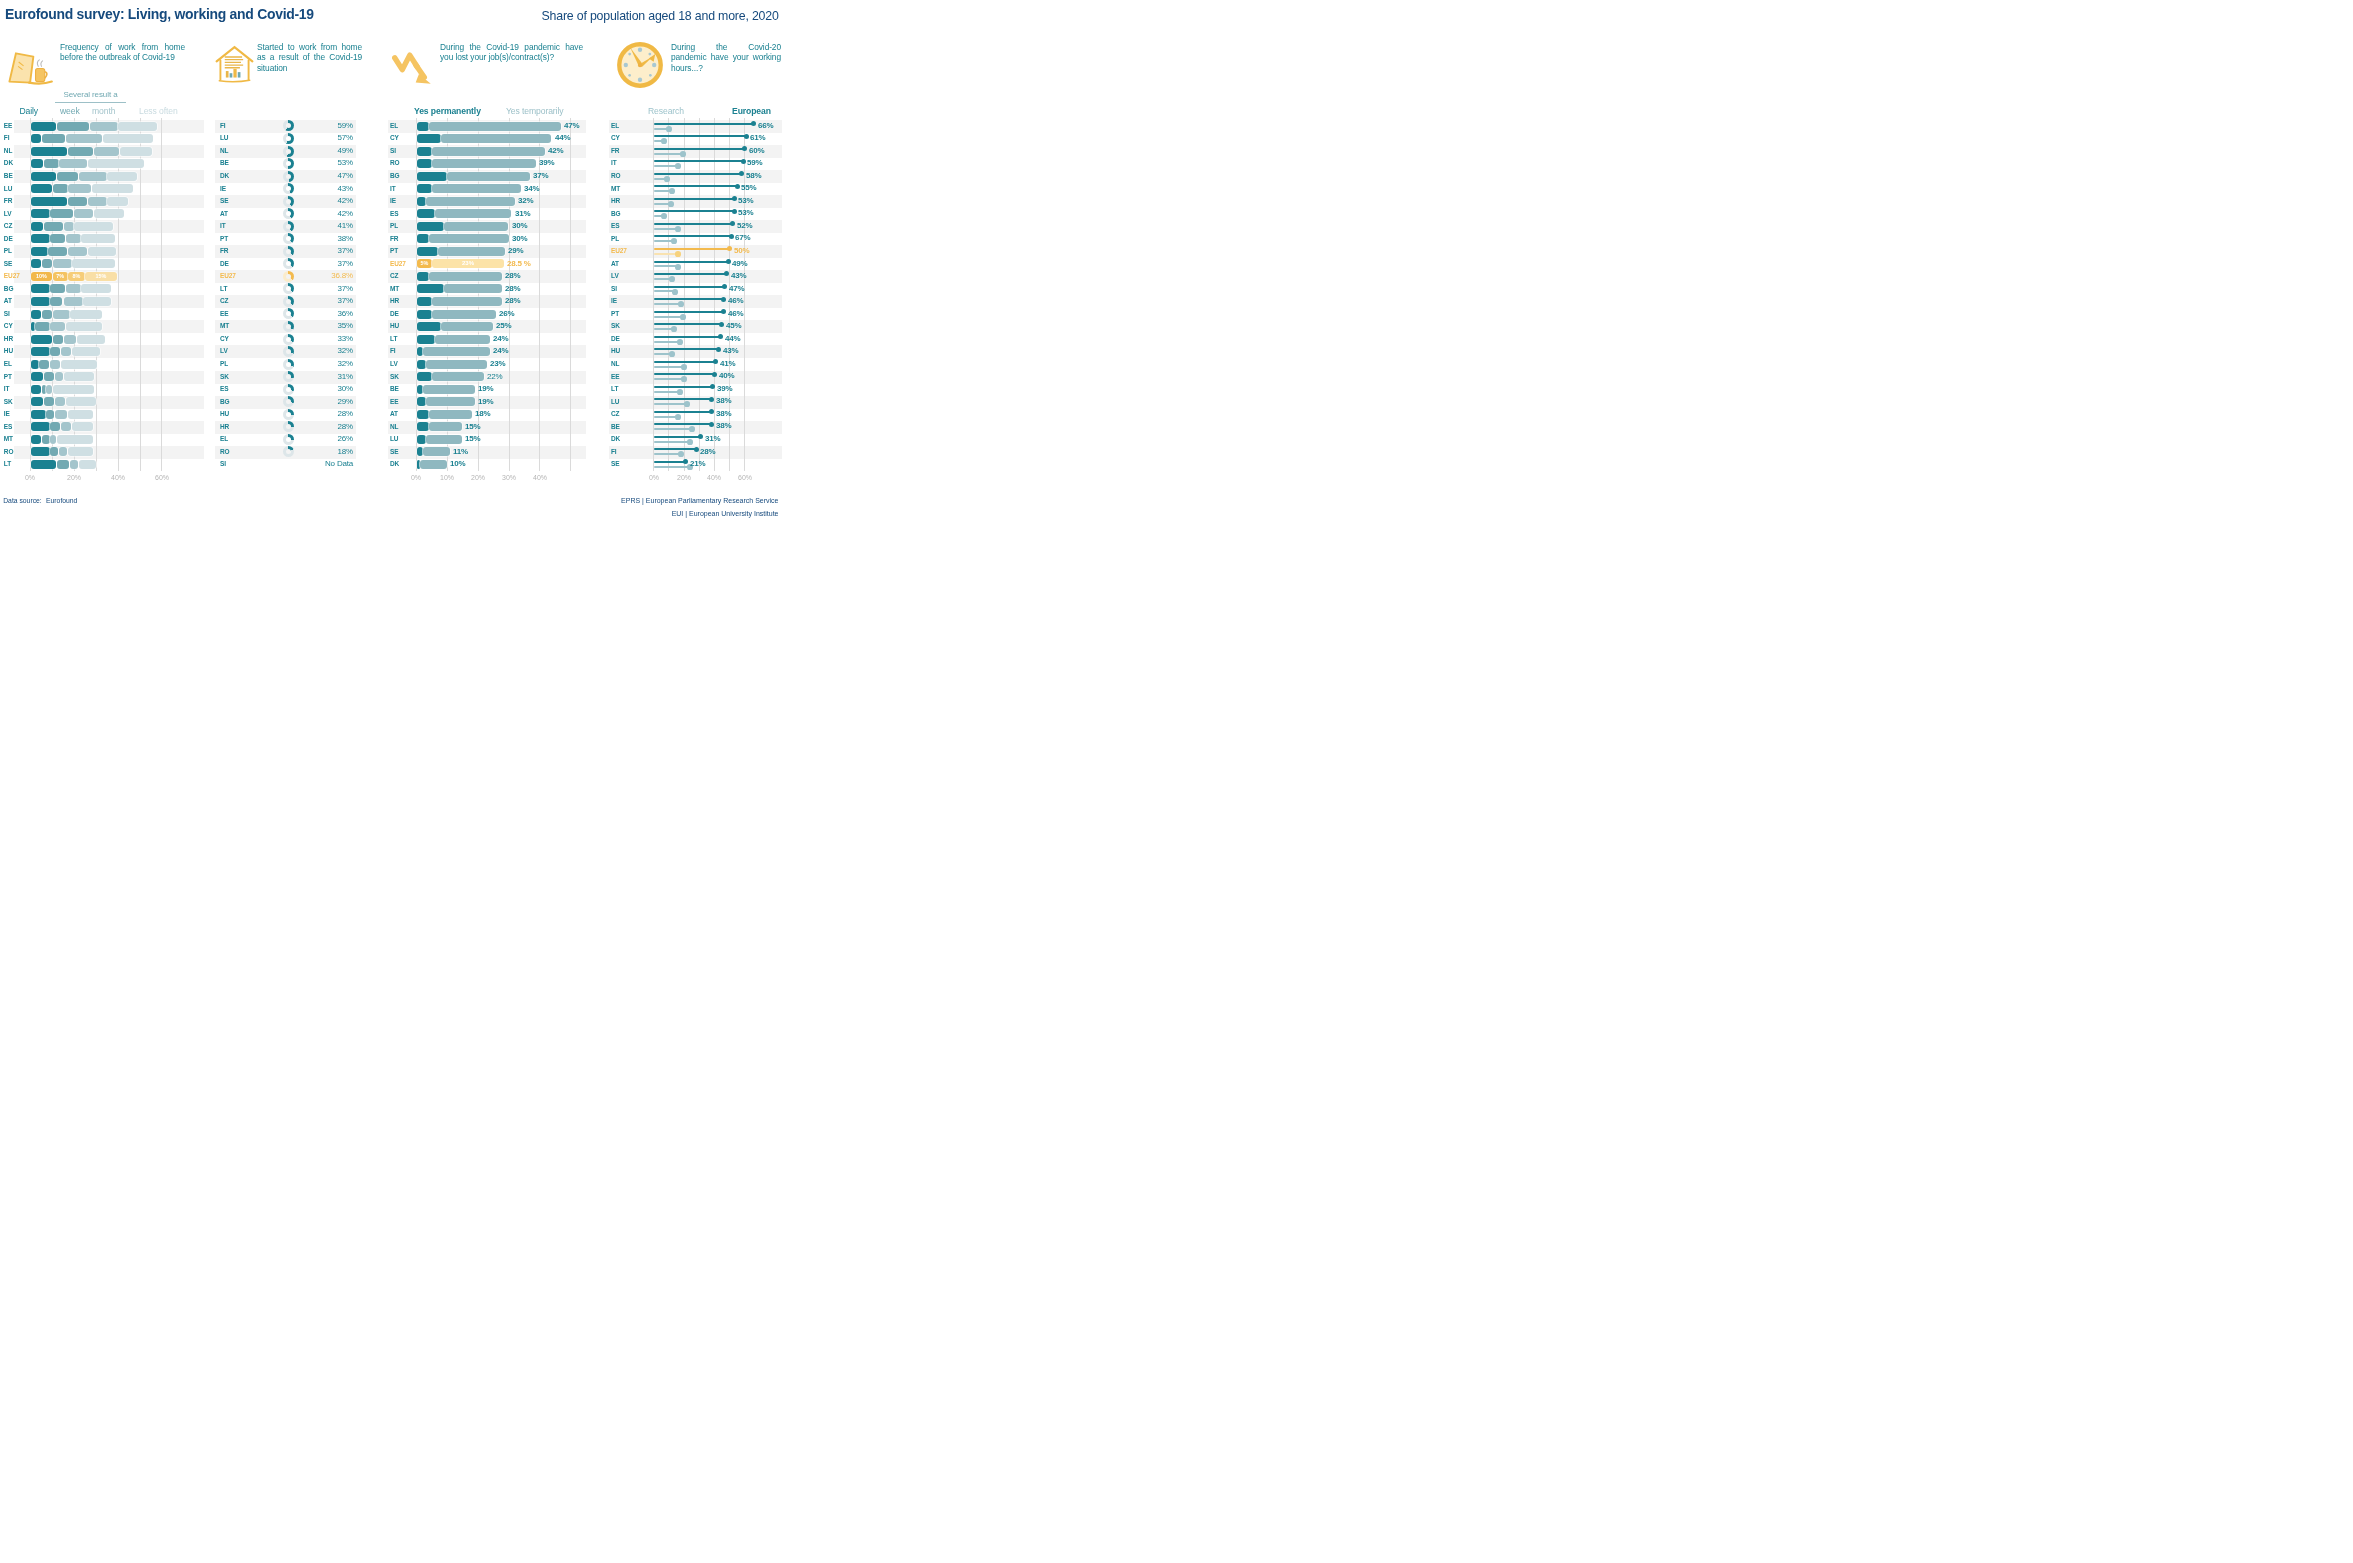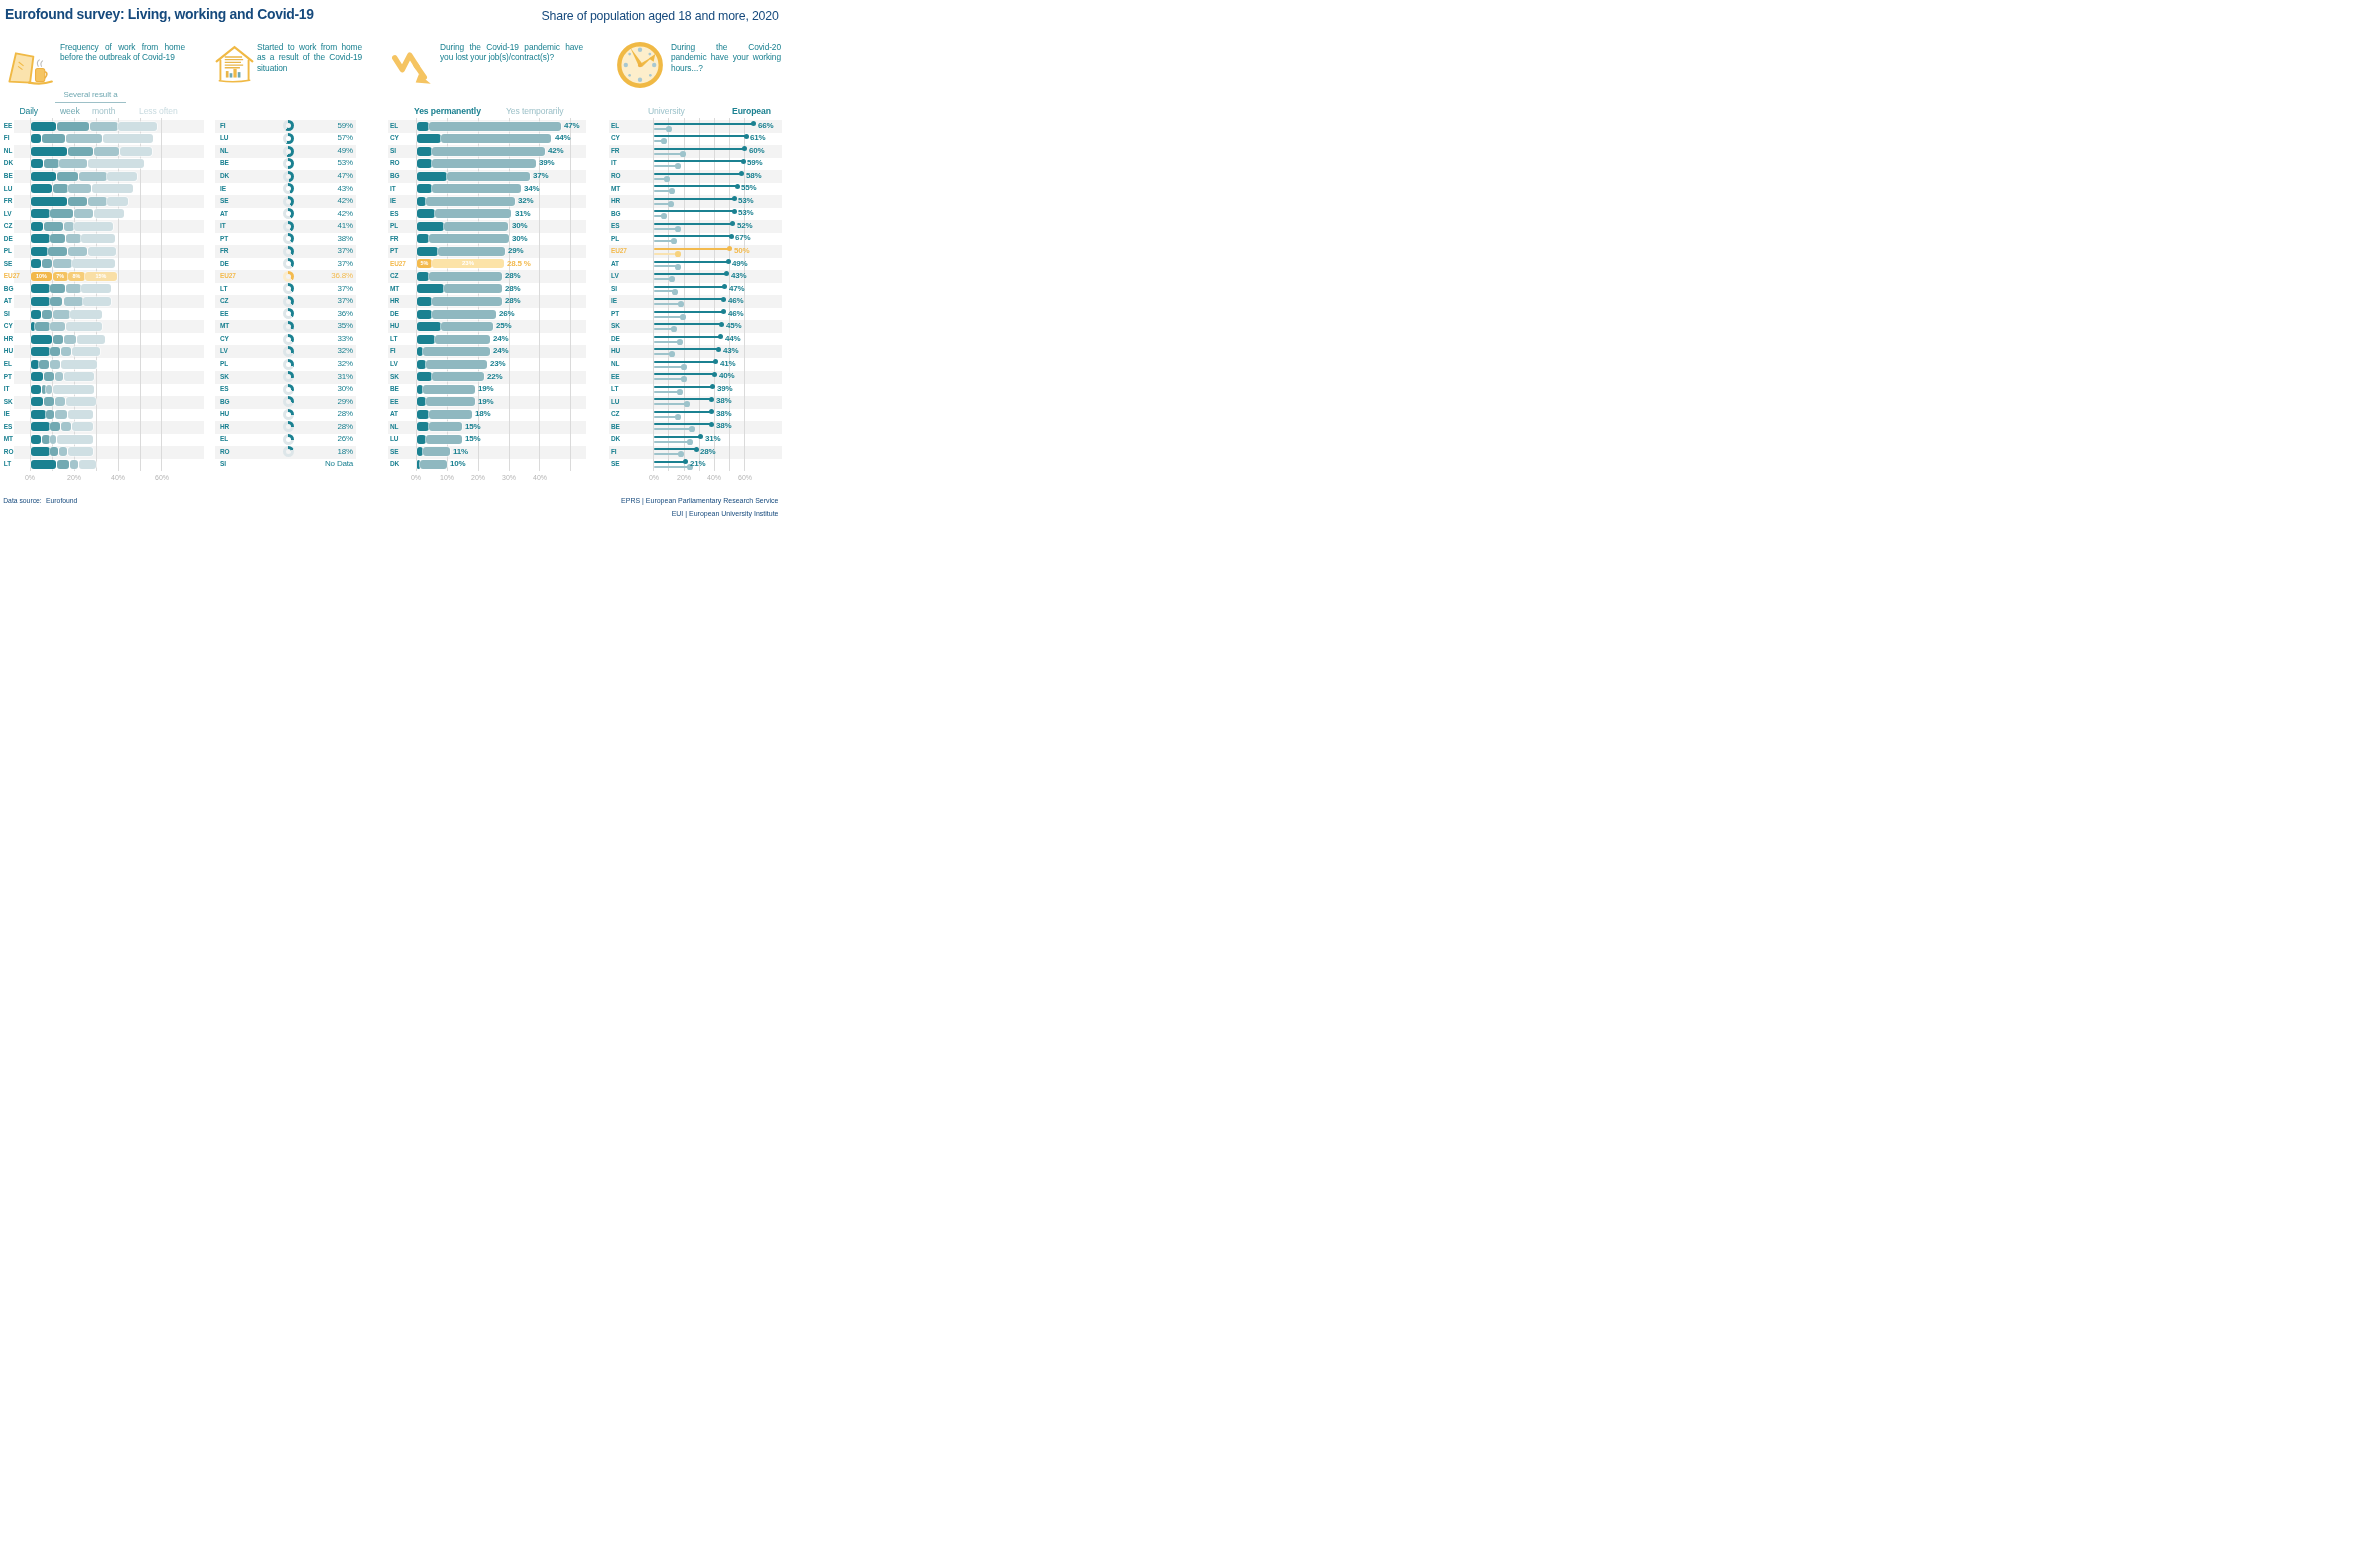--- a/index.html
+++ b/index.html
@@ -102,21 +102,21 @@
         <circle cx="25" cy="63" r="2.5"></circle>
           <circle cx="25" cy="24" r="2.5"></circle>
       </g>
       <polygon points="44,46 40,42 26,12 47,40" fill="#f0b945"></polygon>
       <polygon points="42,46 46,41 68,28 48,47" fill="#f0b945"></polygon>
       <polygon points="60,32 72,24 69,38" fill="#f0b945"></polygon>
       <circle cx="44" cy="44" r="4" fill="#eeb143"></circle>
     </svg>
   </div>
   <div class="panel-title" style="left:671px; width:110px;">During the Covid-20 pandemic have your working hours...?</div>
-  <div class="legend-item" style="left:648px; top:106px; color:#9dc3cb; font-size:8.6px;">University</div>
+  <div class="legend-item" style="left:648px; top:106px; color:#9dc3cb; font-size:8.6px;">Research</div>
   <div class="legend-item" style="left:732px; top:106px; color:#1b8191; font-size:8.6px; font-weight:700;">European</div>
 
   <div id="chart-layer">
       <div class="row-stripe" style="left: 14px; top: 120px; width: 190px; height: 12.5px;"></div>
       <div class="row-stripe" style="left: 14px; top: 145px; width: 190px; height: 12.5px;"></div>
       <div class="row-stripe" style="left: 14px; top: 170px; width: 190px; height: 12.5px;"></div>
       <div class="row-stripe" style="left: 14px; top: 195px; width: 190px; height: 12.5px;"></div>
       <div class="row-stripe" style="left: 14px; top: 220px; width: 190px; height: 12.5px;"></div>
       <div class="row-stripe" style="left: 14px; top: 245px; width: 190px; height: 12.5px;"></div>
       <div class="row-stripe" style="left: 14px; top: 270px; width: 190px; height: 12.5px;"></div>
@@ -536,21 +536,21 @@
       <div class="seg" style="left: 435px; top: 335px; width: 55px; background: rgb(143, 184, 192);"></div>
       <div class="value-label" style="left: 493px; top: 333px; height: 12.5px; line-height: 12.5px; font-weight: 700;">24%</div>
       <div class="seg" style="left: 417px; top: 347px; width: 5.6px; background: rgb(27, 129, 145);"></div>
       <div class="seg" style="left: 423px; top: 347px; width: 67px; background: rgb(143, 184, 192);"></div>
       <div class="value-label" style="left: 493px; top: 345px; height: 12.5px; line-height: 12.5px; font-weight: 700;">24%</div>
       <div class="seg" style="left: 417px; top: 360px; width: 8.7px; background: rgb(27, 129, 145);"></div>
       <div class="seg" style="left: 426px; top: 360px; width: 61px; background: rgb(143, 184, 192);"></div>
       <div class="value-label" style="left: 490px; top: 358px; height: 12.5px; line-height: 12.5px; font-weight: 700;">23%</div>
       <div class="seg" style="left: 417px; top: 372px; width: 15px; background: rgb(27, 129, 145);"></div>
       <div class="seg" style="left: 432px; top: 372px; width: 52px; background: rgb(143, 184, 192);"></div>
-      <div class="value-label" style="left: 487px; top: 371px; height: 12.5px; line-height: 12.5px; font-weight: 700;">22%</div>
+      <div class="value-label" style="left: 487px; top: 371px; height: 12.5px; line-height: 12.5px; font-weight: 400;">22%</div>
       <div class="seg" style="left: 417px; top: 385px; width: 5.6px; background: rgb(27, 129, 145);"></div>
       <div class="seg" style="left: 423px; top: 385px; width: 52px; background: rgb(143, 184, 192);"></div>
       <div class="value-label" style="left: 478px; top: 383px; height: 12.5px; line-height: 12.5px; font-weight: 700;">19%</div>
       <div class="seg" style="left: 417px; top: 397px; width: 8.7px; background: rgb(27, 129, 145);"></div>
       <div class="seg" style="left: 426px; top: 397px; width: 49px; background: rgb(143, 184, 192);"></div>
       <div class="value-label" style="left: 478px; top: 396px; height: 12.5px; line-height: 12.5px; font-weight: 700;">19%</div>
       <div class="seg" style="left: 417px; top: 410px; width: 11.8px; background: rgb(27, 129, 145);"></div>
       <div class="seg" style="left: 429px; top: 410px; width: 43px; background: rgb(143, 184, 192);"></div>
       <div class="value-label" style="left: 475px; top: 408px; height: 12.5px; line-height: 12.5px; font-weight: 700;">18%</div>
       <div class="seg" style="left: 417px; top: 422px; width: 11.8px; background: rgb(27, 129, 145);"></div>

